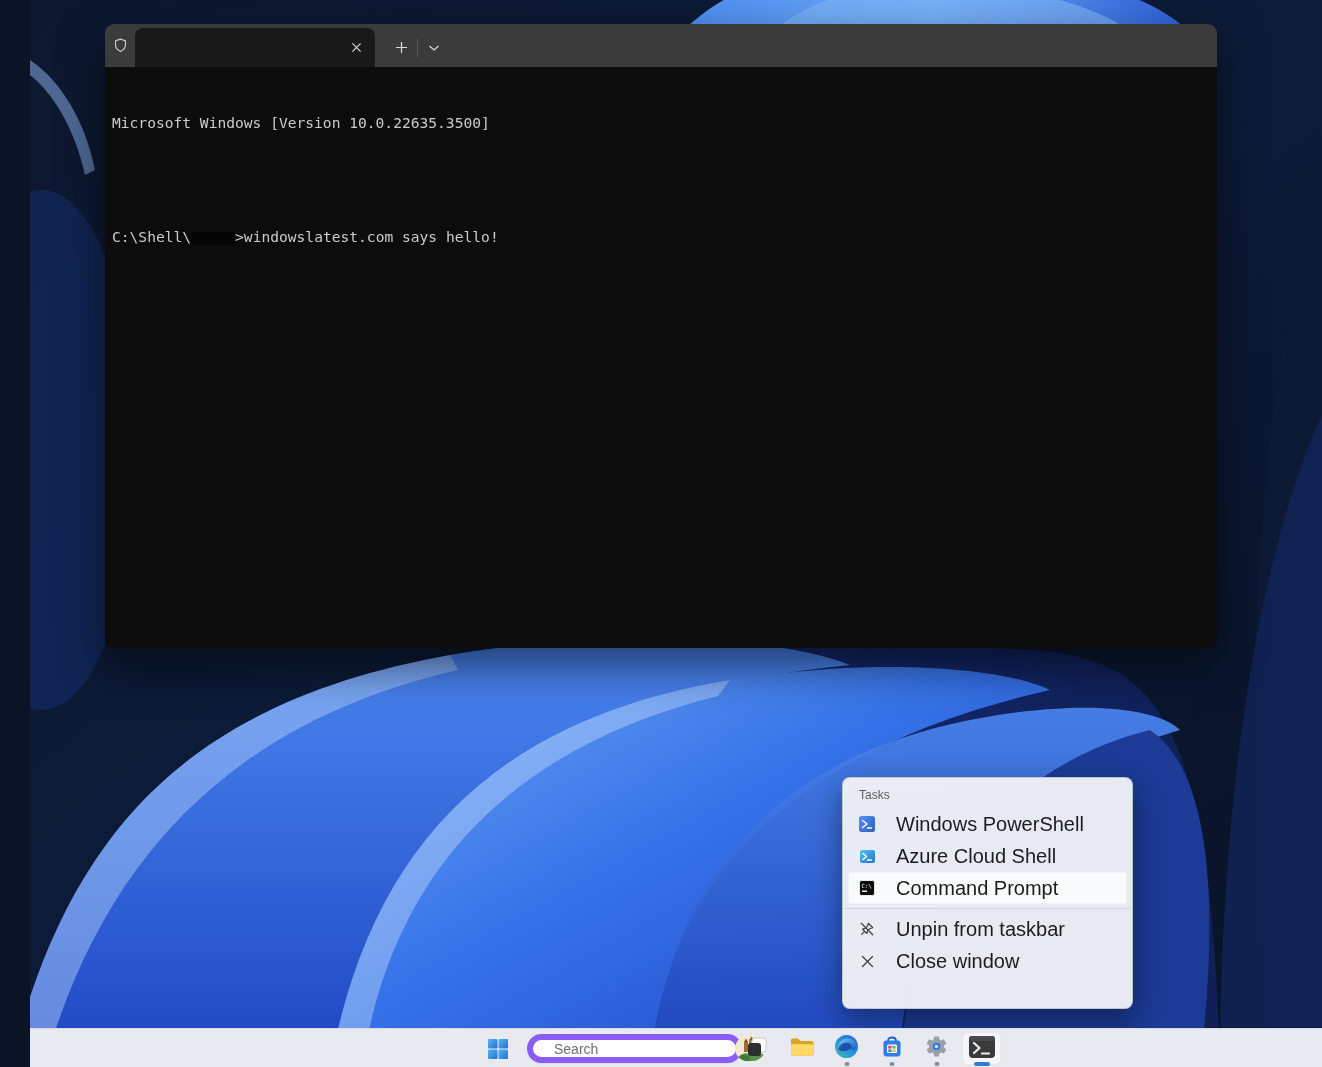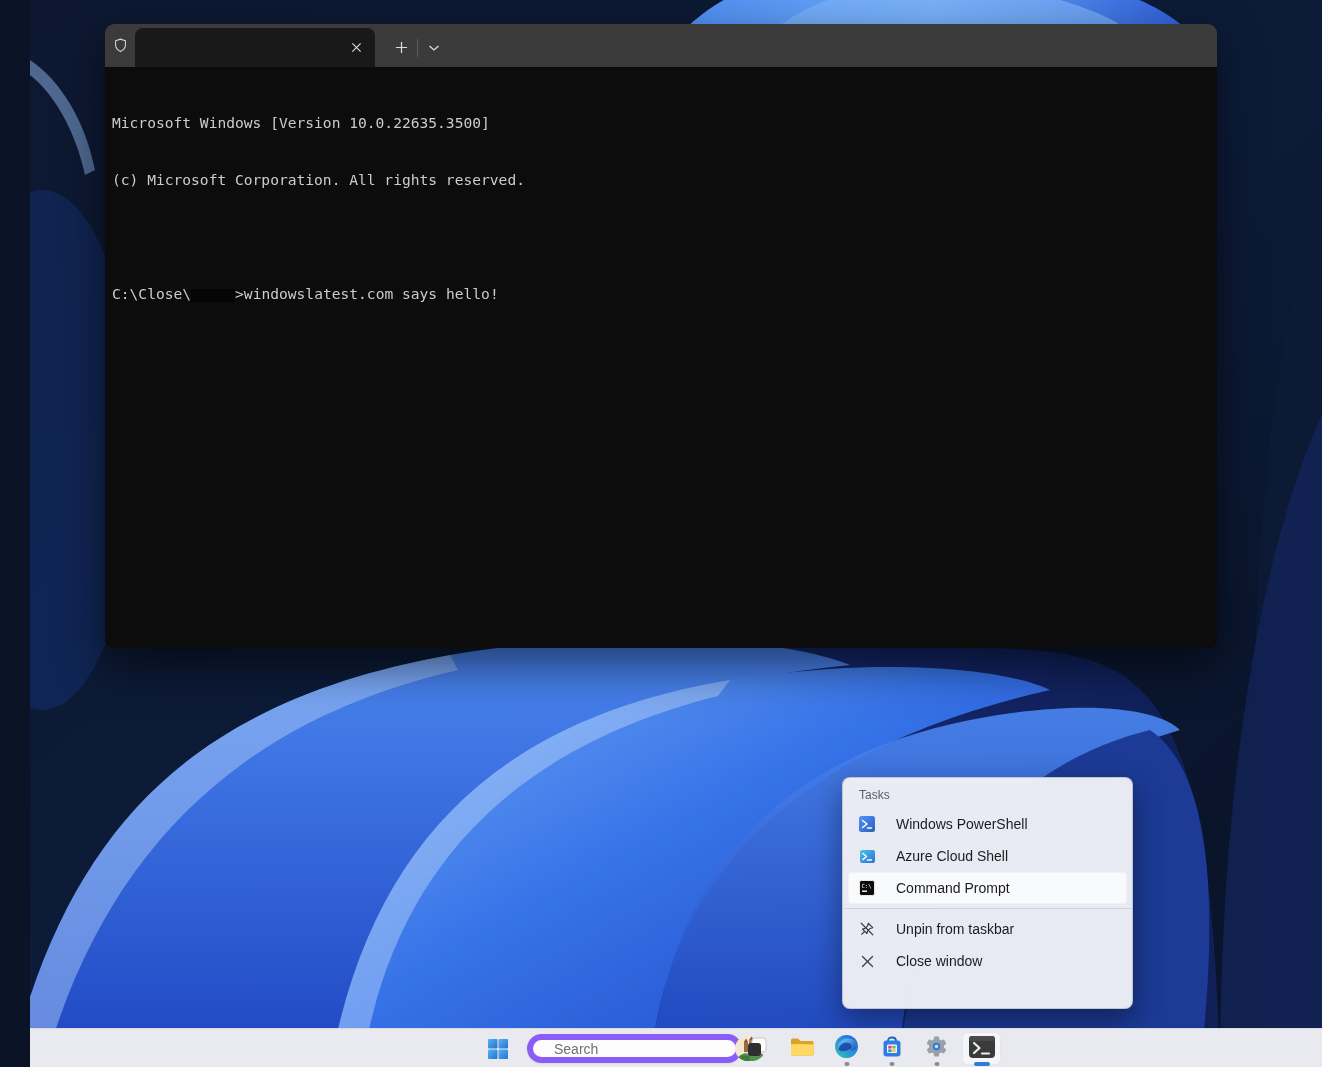--- a/index.html
+++ b/index.html
@@ -31,21 +31,21 @@
   
   .jumplist { position:absolute; left:812px; top:777px; width:291px; height:232px; z-index:20;
     background:rgba(238,240,245,0.97); border:1px solid rgba(120,125,140,0.35);
     border-radius:8px; box-shadow:0 12px 30px rgba(0,0,0,.4); padding-top:4px; }
   .jl-header { height:26px; display:flex; align-items:center; padding-left:16px;
     font-size:12px; color:#5d5d60; }
   .jl-item { height:32px; margin:0 5px; padding:0 11px; border-radius:4px;
     display:flex; align-items:center; gap:21px; cursor:pointer; }
   .jl-item.hl { background:rgba(255,255,255,0.75); box-shadow:inset 0 0 0 1px rgba(0,0,0,0.03); }
   .jl-item .jl-icon { width:16px; height:16px; flex:0 0 16px; display:flex; align-items:center; justify-content:center; }
-  .jl-label { font-size:14px; color:#1c1c1e; }
+  .jl-label { font-size:20px; color:#1c1c1e; }
   .jl-divider { height:1px; background:#d2d4da; margin:4px 1px 4px 1px; }
 
   
   .taskbar { position:absolute; left:0; top:1028px; width:1322px; height:39px; z-index:30;
     background:#e9eaef; border-top:1px solid rgba(0,0,0,0.06); }
   .start-btn { position:absolute; left:452px; top:7px; width:32px; height:26px;
     display:flex; align-items:center; justify-content:center; cursor:pointer; border-radius:4px; }
   .search-box { position:absolute; left:497px; top:5px; width:215px; height:29px;
     background:#fdfdfe; border:6px solid #8b5cf6; border-radius:15px;
     display:flex; align-items:center; padding:0 2px 0 12px; cursor:pointer;
@@ -141,23 +141,22 @@
       <div class="tb-sep"></div>
       <div class="tb-btn">
         <svg width="12" height="8" viewBox="0 0 12 8" fill="none" stroke="#dcdcdc" stroke-width="1.3">
           <polyline points="1.5,2 6,6 10.5,2"></polyline>
         </svg>
       </div>
     </div>
 
     <div class="term-body">
       <div class="term-line">Microsoft Windows [Version 10.0.22635.3500]</div>
-      <div class="term-line">(c) Microsoft Corporation. All rights reserved.</div>
       <div class="term-line"></div>
-      <div class="term-line"><span>C:\Close\</span><span class="redacted"></span><span>&gt;windowslatest.com says hello!</span></div>
+      <div class="term-line"><span>C:\Shell\</span><span class="redacted"></span><span>&gt;windowslatest.com says hello!</span></div>
     </div>
   </div>
 
   <div class="jumplist">
     <div class="jl-header">Tasks</div>
 
     <div class="jl-item">
       <span class="jl-icon">
         <svg width="16" height="16" viewBox="0 0 16 16">
           <defs>

